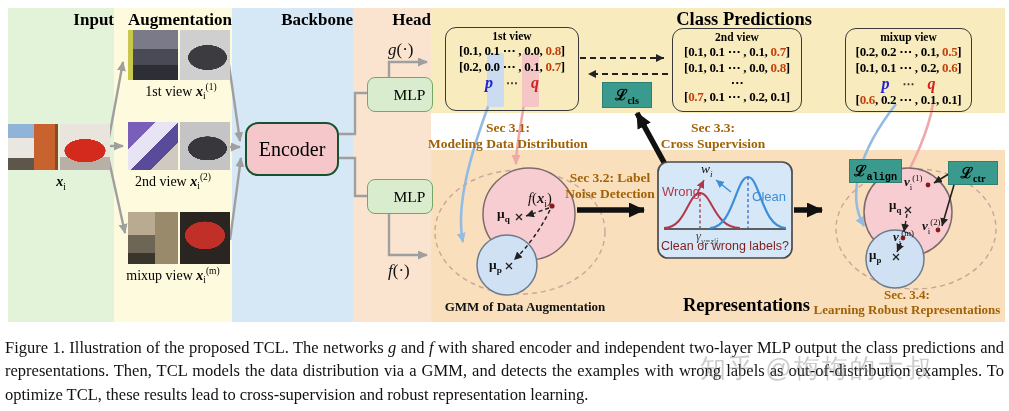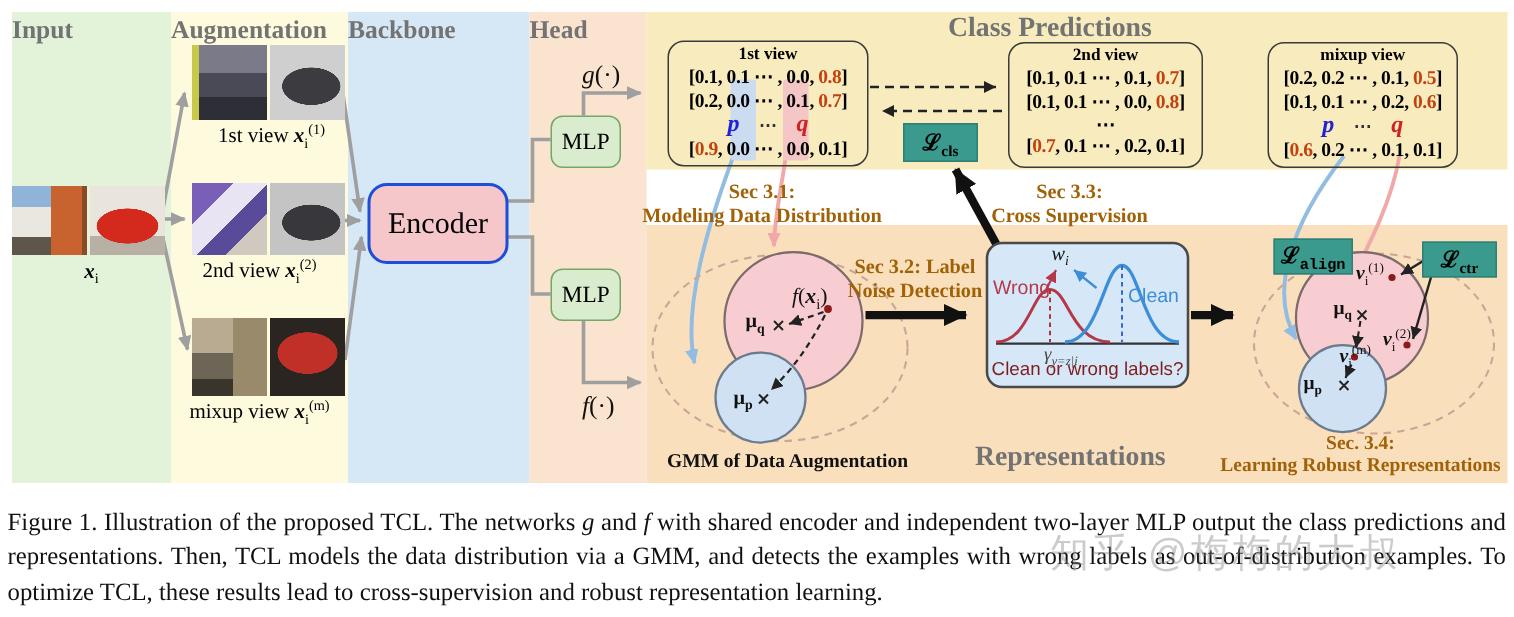--- a/index.html
+++ b/index.html
@@ -1,31 +1,31 @@
 <!DOCTYPE html>
 <html><head>
 <meta charset="utf-8">
 <style>
   html,body{margin:0;padding:0;background:#fff;}
   #stage{position:relative;width:1009px;height:411px;background:#fff;overflow:hidden;
          font-family:"Liberation Serif",serif;}
   .band{position:absolute;top:8px;height:314px;z-index:0;}
   .region{position:absolute;z-index:0;}
   svg.overlay{position:absolute;left:0;top:0;z-index:1;pointer-events:none;}
-  .hdr{position:absolute;z-index:2;font-weight:bold;color:#737373;font-size:17px;text-align:left;}
+  .hdr{position:absolute;z-index:2;font-weight:bold;color:#000000;font-size:17px;text-align:right;}
   .hdr.big{font-size:18.5px;}
   .sec{position:absolute;z-index:2;font-weight:bold;color:#a16207;font-size:13.5px;line-height:1.18;text-align:center;}
   .lbl{position:absolute;z-index:2;color:#111;}
   .mathlbl{font-size:14.5px;}
   .teal{position:absolute;z-index:2;background:#3a9a8d;border:1px solid #2e7f74;color:#000;
         display:flex;align-items:center;justify-content:center;font-size:15px;font-weight:bold;}
-  .encoder{position:absolute;z-index:2;background:#f5c6ca;border:2px solid #1d4ed8;border-radius:13px;
+  .encoder{position:absolute;z-index:2;background:#f5c6ca;border:2px solid #14532d;border-radius:13px;
            display:flex;align-items:center;justify-content:center;font-size:20px;}
   .mlp{position:absolute;z-index:2;background:#d9ecce;border:1.6px solid #74a766;border-radius:8px;
-       display:flex;align-items:center;justify-content:center;font-size:15.5px;}
+       display:flex;align-items:center;justify-content:center;font-size:15.5px;padding-left:19px;}
   .pbox{position:absolute;z-index:2;border:1.7px solid #3a3a3a;border-radius:11px;
         display:flex;flex-direction:column;align-items:center;padding-top:2px;}
   .pbox-title{font-weight:bold;font-size:11.5px;line-height:1.1;}
   .prow{font-weight:bold;font-size:13px;letter-spacing:-0.3px;line-height:1.25;white-space:nowrap;}
   .prow .red{color:#c2410c;}
   .pqrow{display:flex;gap:13px;align-items:center;font-weight:bold;font-style:italic;font-size:16px;line-height:1.0;}
   .pp{color:#2222d0;}
   .qq{color:#d02222;}
   .pqdots{font-style:normal;font-size:12px;color:#333;}
   .strip{position:absolute;z-index:-1;top:25px;height:54px;width:17px;border-radius:2px;}
@@ -193,21 +193,20 @@
     <div class="strip" style="left:41px;background:#ccdcf0;"></div>
     <div class="strip" style="left:76px;background:#f5c6c6;"></div>
     <div class="pbox-title">1st view</div>
     <div class="prow"><span>[0.1, 0.1 ⋯ , 0.0, </span><span class="red">0.8</span><span>]</span></div>
     <div class="prow"><span>[0.2, 0.0 ⋯ , 0.1, </span><span class="red">0.7</span><span>]</span></div>
     <div class="pqrow">
         <span class="pp">p</span>
         <span class="pqdots">⋯</span>
         <span class="qq">q</span>
       </div>
-    <div class="prow"><span>[</span><span class="red">0.9</span><span>, 0.0 ⋯ , 0.0, 0.1]</span></div>
   </div>
 
   <div class="pbox" style="left:672px;top:28px;width:128px;height:80px;">
     <div class="pbox-title">2nd view</div>
     <div class="prow"><span>[0.1, 0.1 ⋯ , 0.1, </span><span class="red">0.7</span><span>]</span></div>
     <div class="prow"><span>[0.1, 0.1 ⋯ , 0.0, </span><span class="red">0.8</span><span>]</span></div>
     <div class="prow" style="line-height:1.0;"><span>⋯</span></div>
     <div class="prow"><span>[</span><span class="red">0.7</span><span>, 0.1 ⋯ , 0.2, 0.1]</span></div>
   </div>
 

